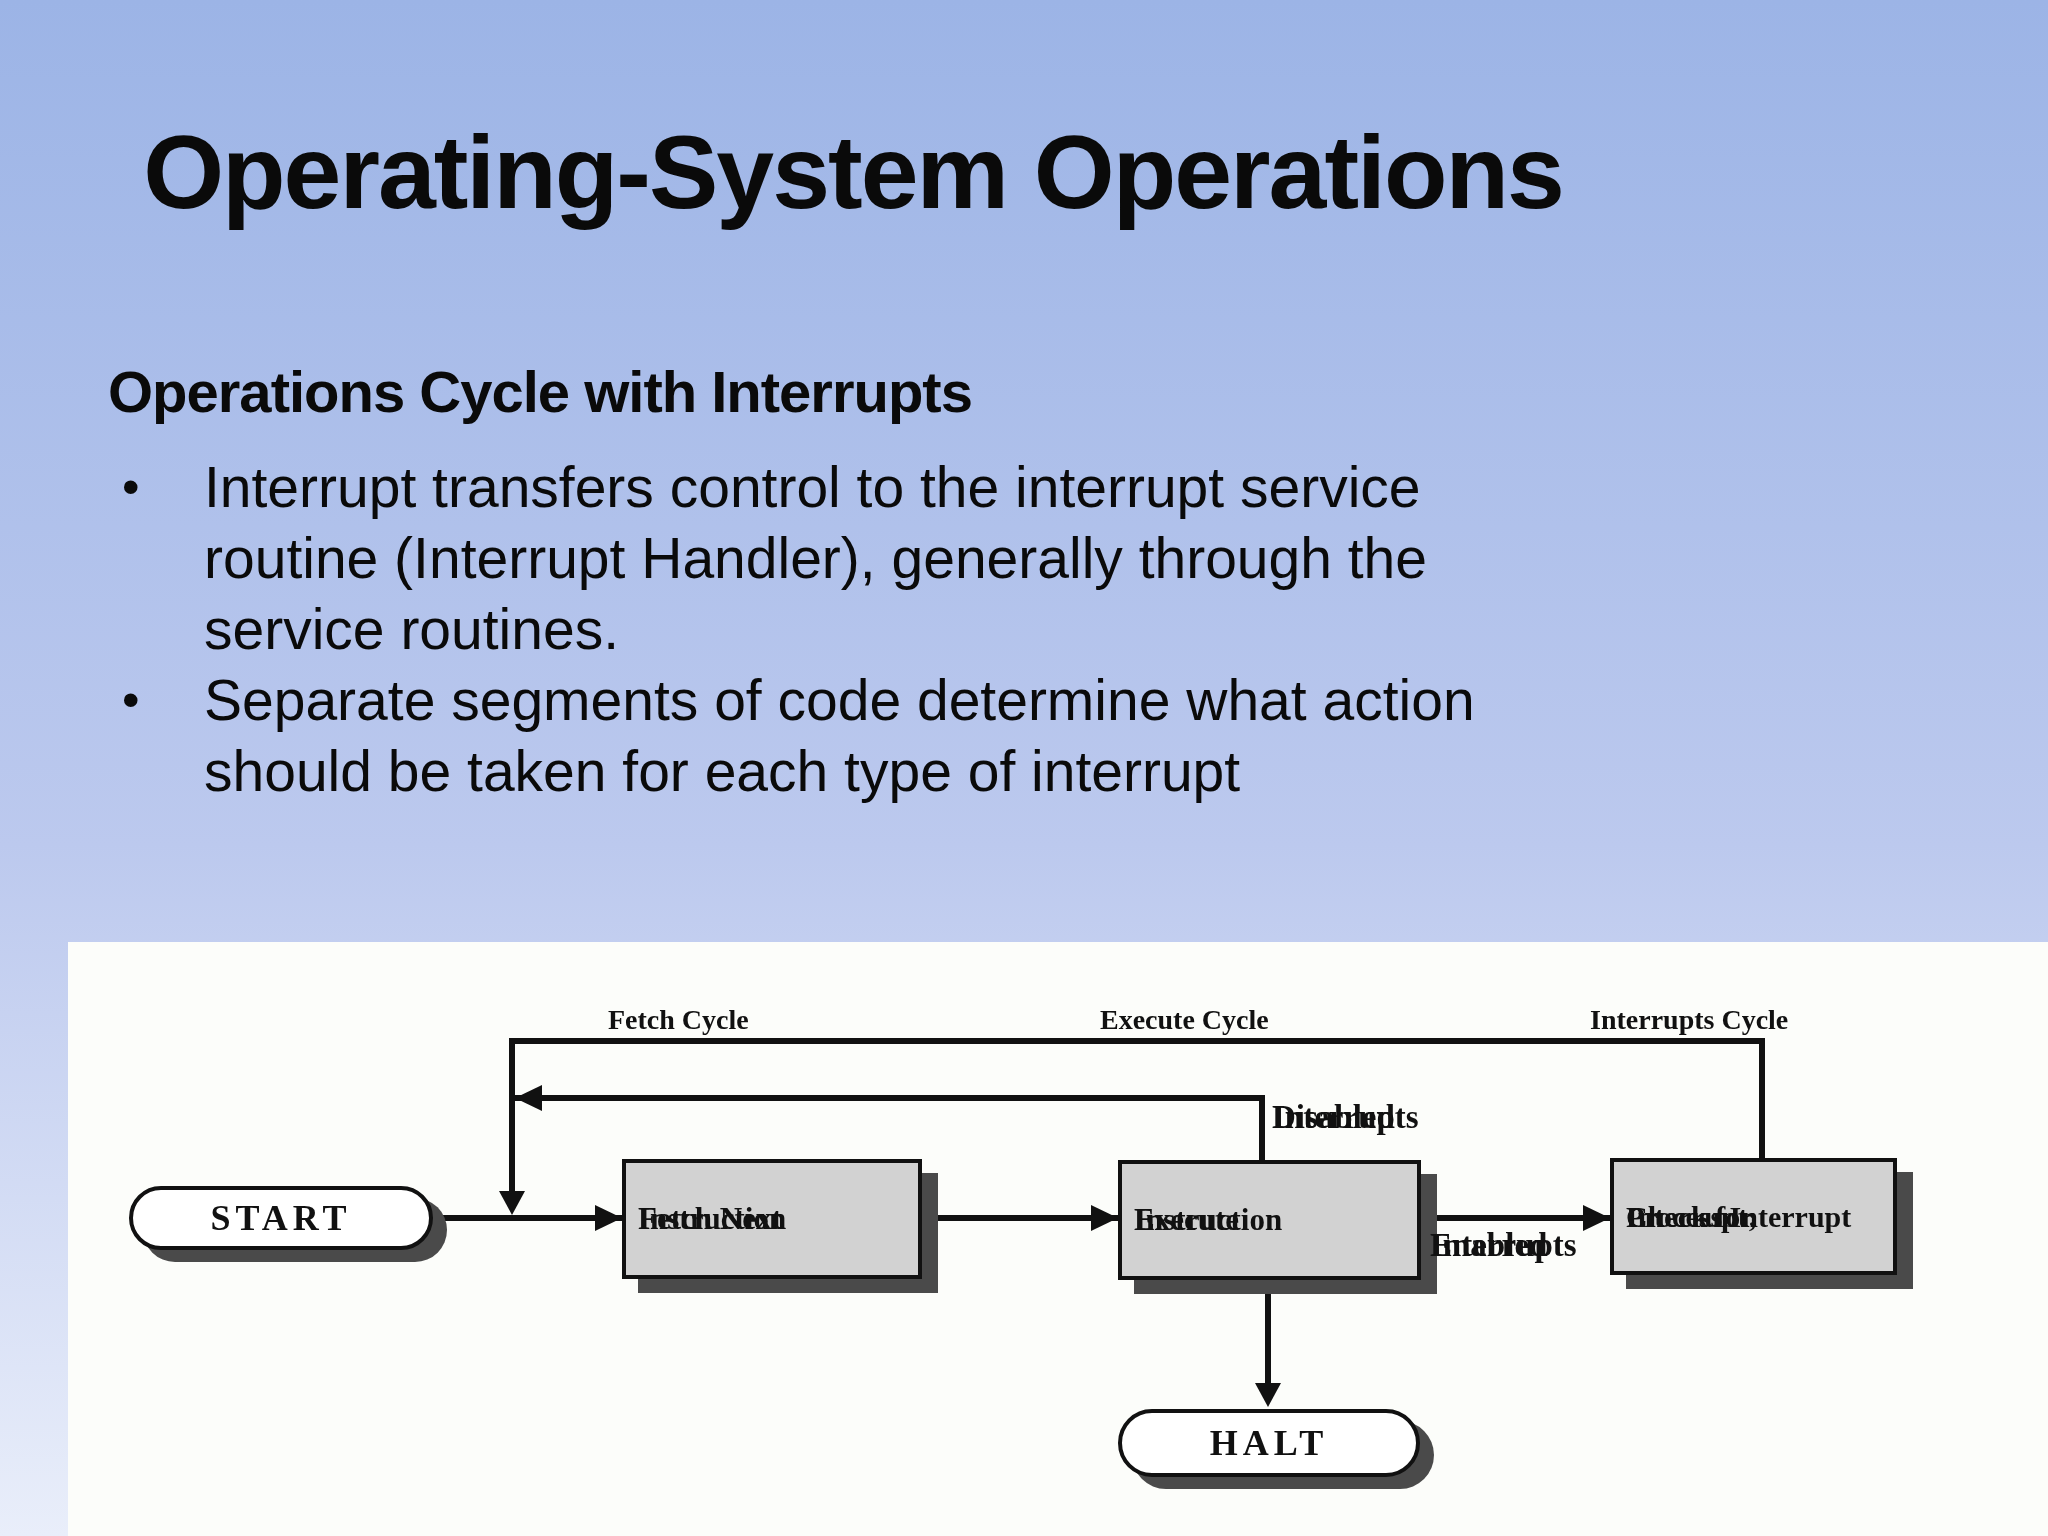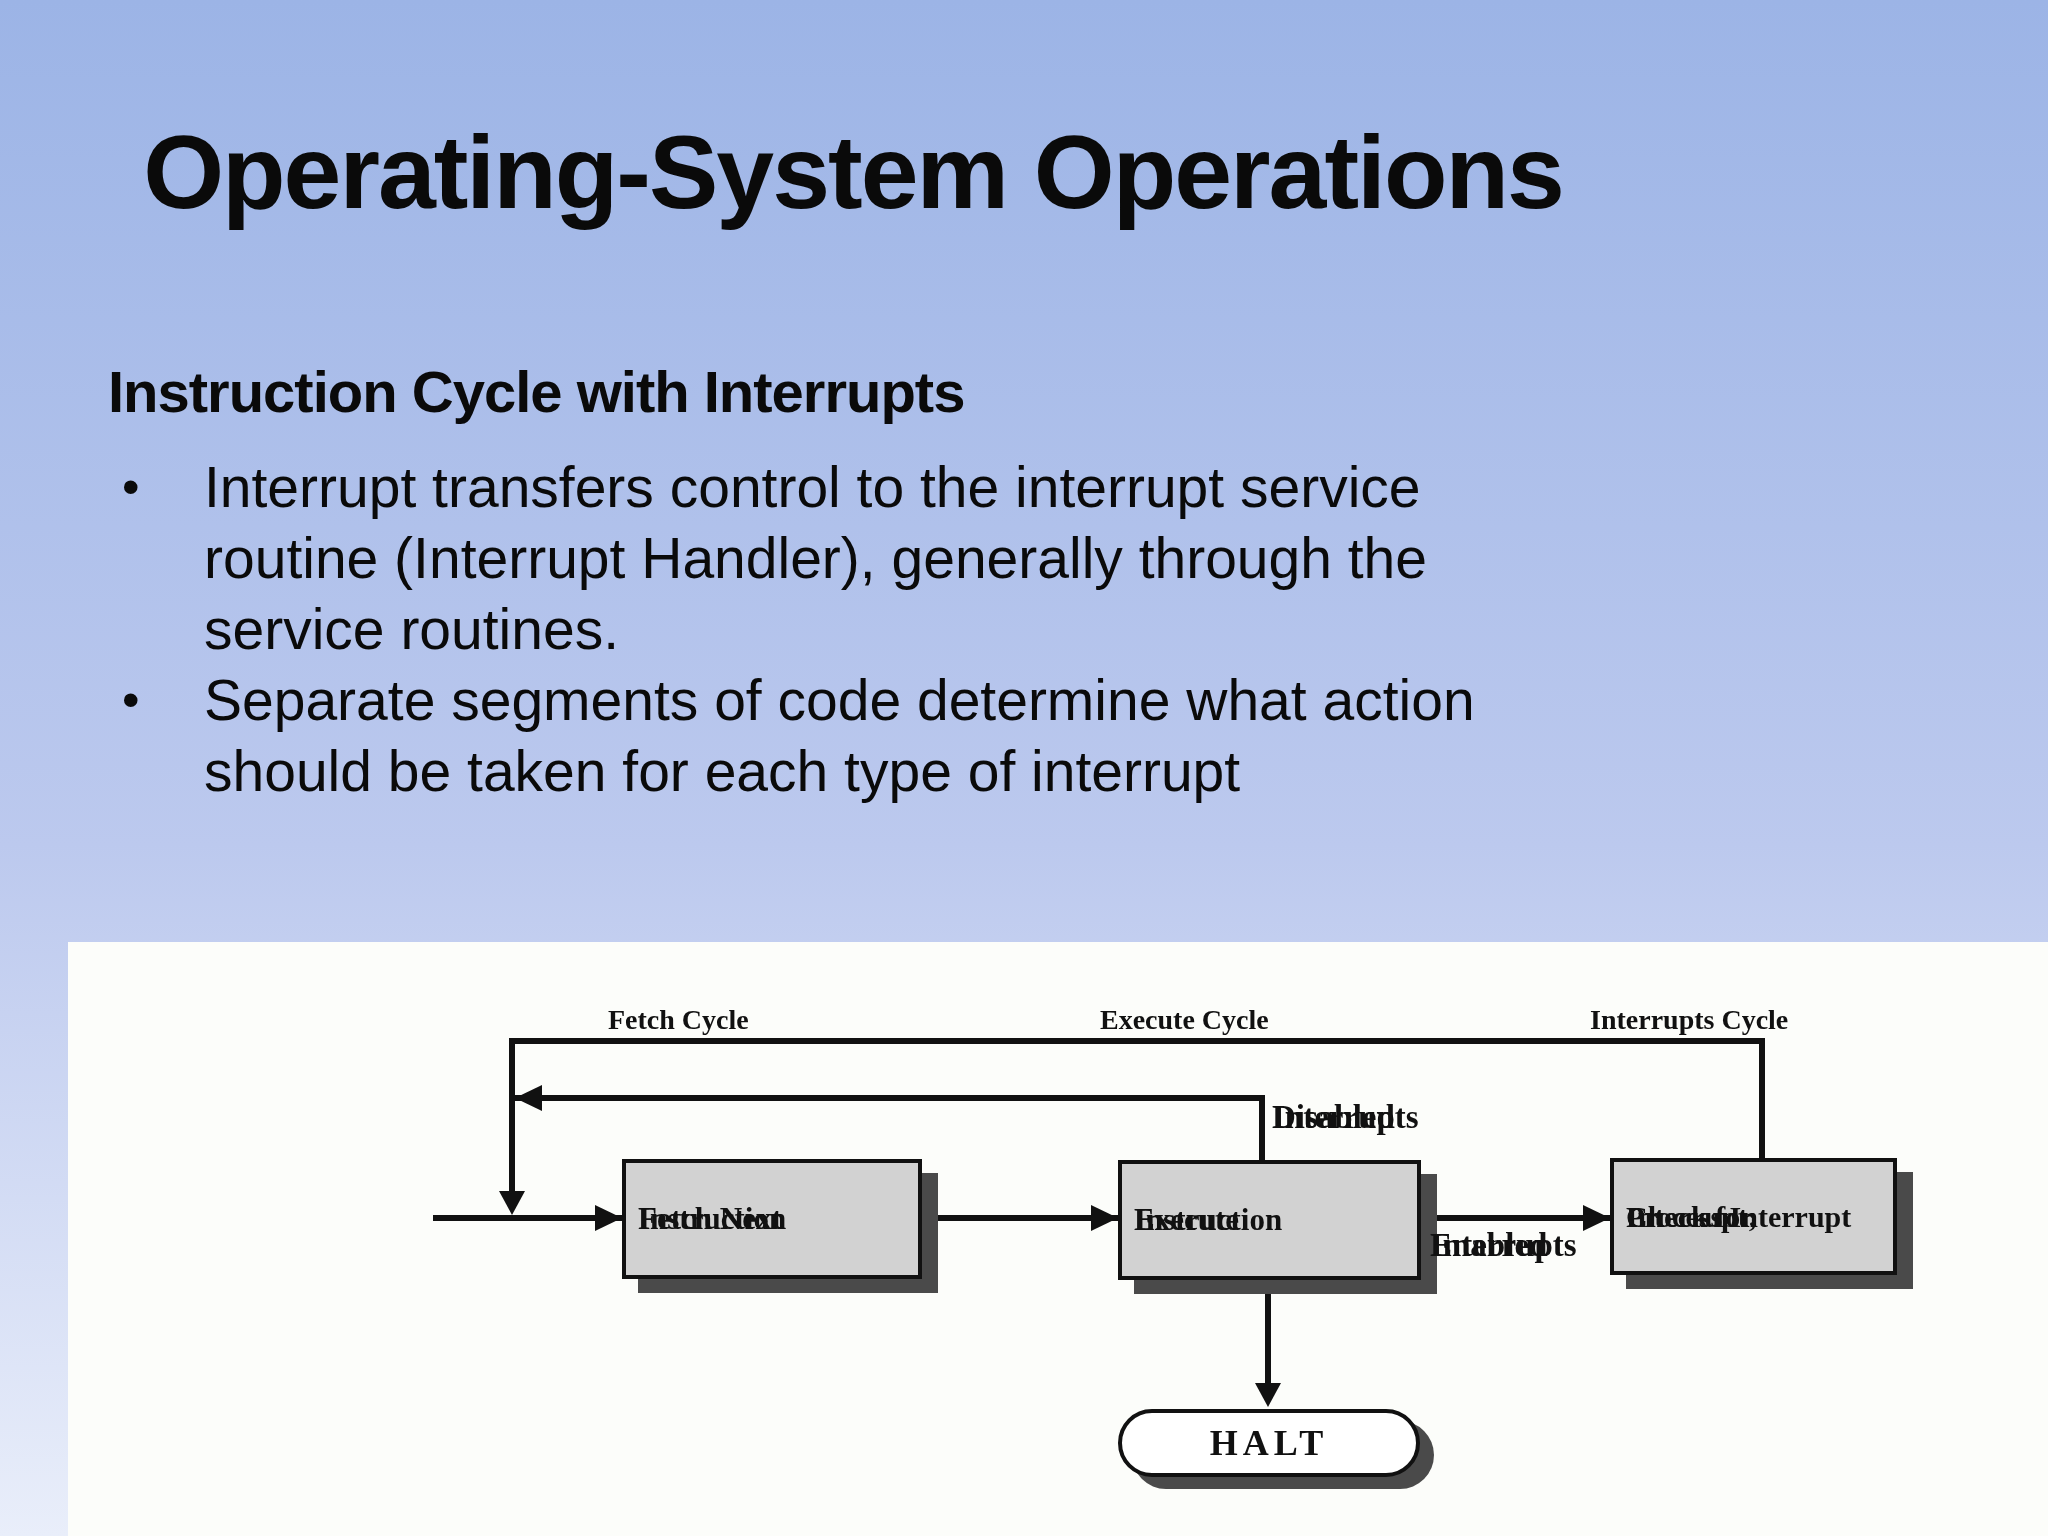--- a/index.html
+++ b/index.html
@@ -71,21 +71,21 @@
   .note-disabled{left:1204px;top:156px;width:190px;}
   .note-enabled{left:1362px;top:284px;width:182px;}
 </style>
 </head>
 <body>
 
 <div class="slide">
 
   <div class="title">Operating-System Operations</div>
 
-  <div class="heading">Instruction Cycle with Interrupts</div>
+  <div class="heading">Operations Cycle with Interrupts</div>
 
   <div class="bullets">
     <div class="bullet">
       <div class="marker">•</div>
       <div class="lines">
         <div class="bline">Interrupt transfers control to the interrupt service</div>
         <div class="bline">routine (Interrupt Handler), generally through the</div>
         <div class="bline">service routines.</div>
       </div>
     </div>
@@ -116,20 +116,21 @@
     <div class="hline seg1"></div>
     <div class="arr arr-right a-fetch"></div>
     <div class="hline seg2"></div>
     <div class="arr arr-right a-exec"></div>
     <div class="hline seg3"></div>
     <div class="arr arr-right a-check"></div>
 
     <div class="vline halt-vert"></div>
     <div class="arr arr-down a-halt"></div>
 
+    <div class="oval start-oval">START</div>
 
     <div class="fbox fetch-box">
       <span>Fetch Next</span>
       <span>Instruction</span>
     </div>
 
     <div class="fbox exec-box">
       <span>Execute</span>
       <span>Instruction</span>
     </div>

